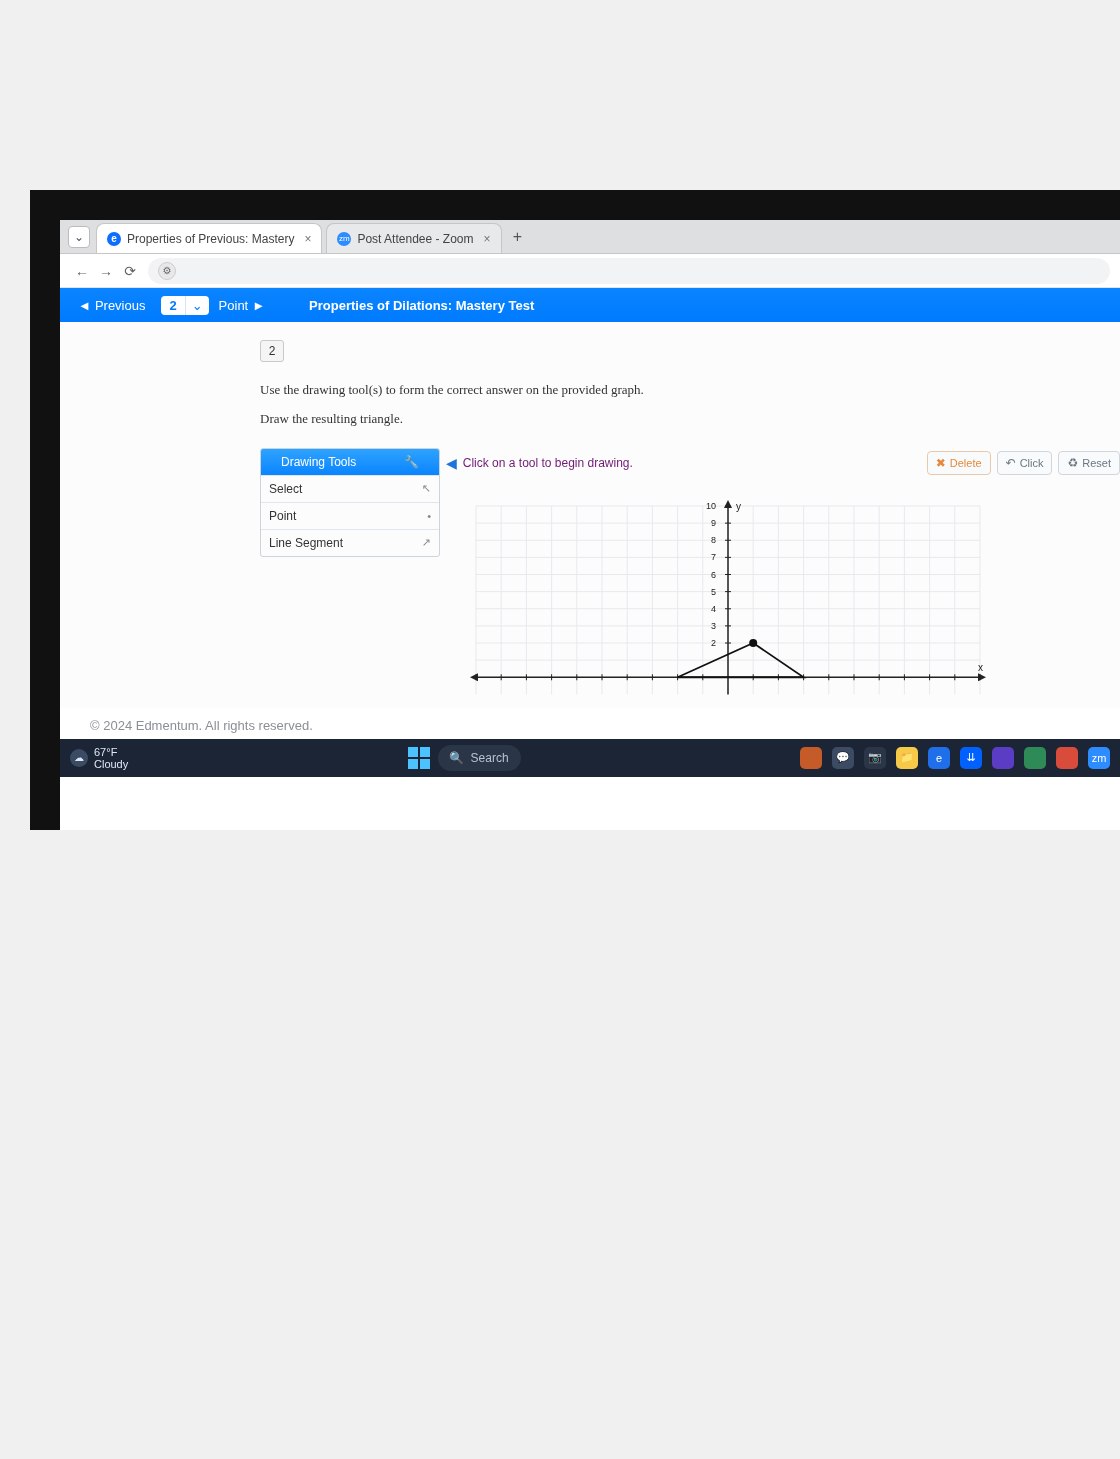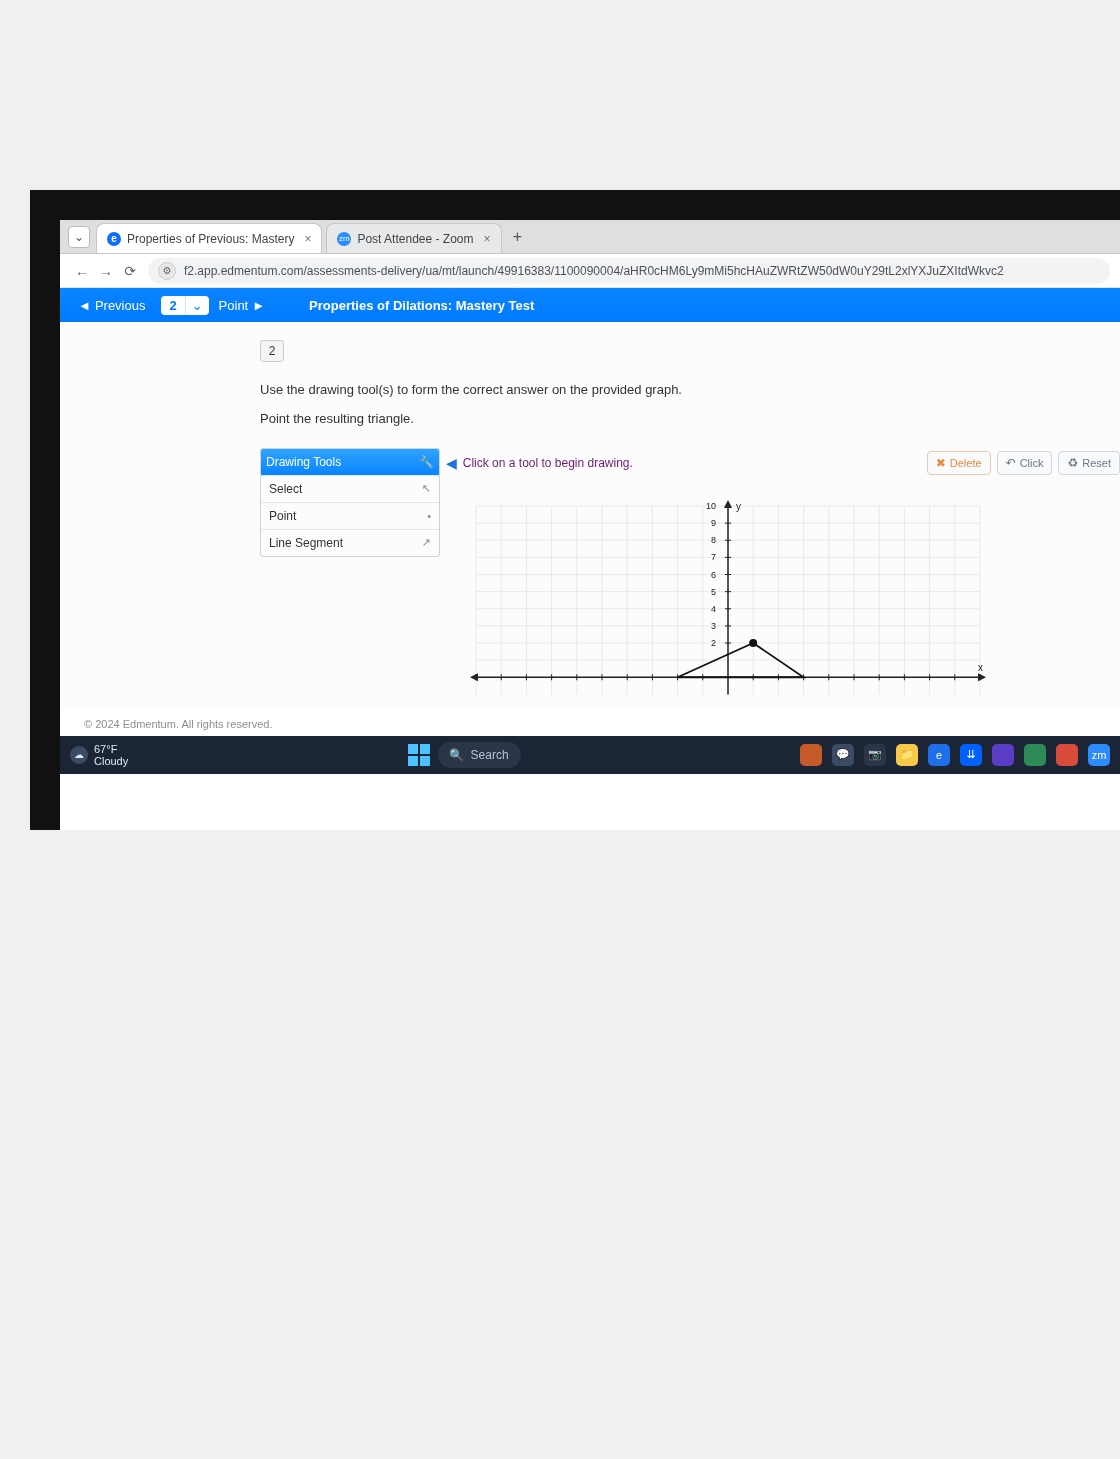--- a/index.html
+++ b/index.html
@@ -105,32 +105,32 @@
     padding: 18px 0 10px 200px;
     background:#fcfcfc;
   }
   .qbadge {
     width:24px; height:22px;
     border:1px solid #c9c9c9; background:#f5f5f5;
     display:flex; align-items:center; justify-content:center;
     font-size:12px; color:#333; border-radius:3px;
   }
   .qtext { margin-top: 18px; font-size: 13px; color:#333; line-height:1.6; }
-  .qtext p { margin-bottom: 8px; }
+  .qtext p { margin-bottom: 8px; font-family: Liberation Serif, serif; }
 
   .tool-row { display:flex; margin-top:18px; align-items:flex-start; }
   .tools {
     width: 180px;
     border:1px solid #c9d4df;
     border-radius:3px; overflow:hidden;
     font-size:12px;
   }
   .tools-head {
     background: linear-gradient(#2ea3ff,#0a84ff);
-    color:#fff; padding:6px 5px;
+    color:#fff; padding:6px 20px;
     display:flex; justify-content:space-between; align-items:center;
   }
   .tools-head .wrench { font-size:12px; }
   .tool-item {
     padding:6px 8px;
     border-top:1px solid #dfe6ee;
     display:flex; justify-content:space-between; align-items:center;
     color:#333;
   }
   .tool-item .ico { color:#888; font-size:11px; }
@@ -148,21 +148,21 @@
     color:#6c7784; padding:4px 8px;
     border-radius:4px; margin-left:6px;
     font-size:11px; display:flex; align-items:center;
   }
   .gbtn.del { color:#e58a3a; border-color:#e9c9ab; }
   .gbtn .ic { margin-right:4px; font-size:12px; }
 
   .graph-canvas { position:relative; padding:10px 12px 0 12px; }
   svg.grid { display:block; }
 
-  .footer-note { font-size:11px; color:#8a8f96; padding:10px 0 6px 24px; }
+  .footer-note { font-size:13px; color:#8a8f96; padding:10px 0 6px 30px; }
 
   
   .taskbar {
     height: 38px;
     background: #1b2535;
     display:flex; align-items:center;
     padding: 0 10px;
     color:#dfe7f3; font-size:11px;
   }
   .taskbar .weather { display:flex; align-items:center; line-height:1.1; }
@@ -207,21 +207,20 @@
     </div>
     <div class="tab-add">+</div>
   </div>
 
   <div class="chrome-addr">
     <div class="nav-ico">←</div>
     <div class="nav-ico">→</div>
     <div class="nav-ico">⟳</div>
     <div class="addr-pill">
       <span class="site-ico">⚙</span>
-      <span>f2.app.edmentum.com/assessments-delivery/ua/mt/launch/49916383/1100090004/aHR0cHM6Ly9mMi5hcHAuZWRtZW50dW0uY29tL2xlYXJuZXItdWkvc2</span>
     </div>
   </div>
 
   <div class="app-header">
     <div class="prev">
       <span style="margin-right:4px;">◄</span>
       <span>Previous</span>
     </div>
     <span class="qnum">2</span>
     <span class="qcaret">⌄</span>
@@ -229,21 +228,21 @@
       <span>Point</span>
       <span style="margin-left:4px;">►</span>
     </div>
     <div class="title">Properties of Dilations: Mastery Test</div>
   </div>
 
   <div class="content">
     <div class="qbadge">2</div>
     <div class="qtext">
       <p>Use the drawing tool(s) to form the correct answer on the provided graph.</p>
-      <p>Point the resulting triangle.</p>
+      <p>Draw the resulting triangle.</p>
     </div>
 
     <div class="tool-row">
 
       <div class="tools">
         <div class="tools-head">
           <span>Drawing Tools</span>
           <span class="wrench">🔧</span>
         </div>
         <div class="tool-item">

